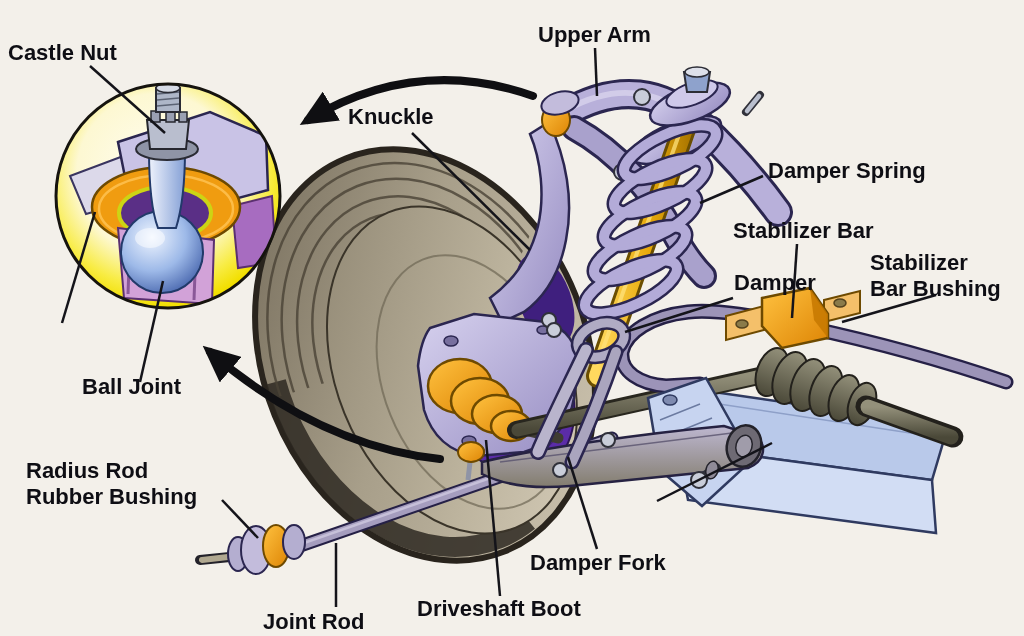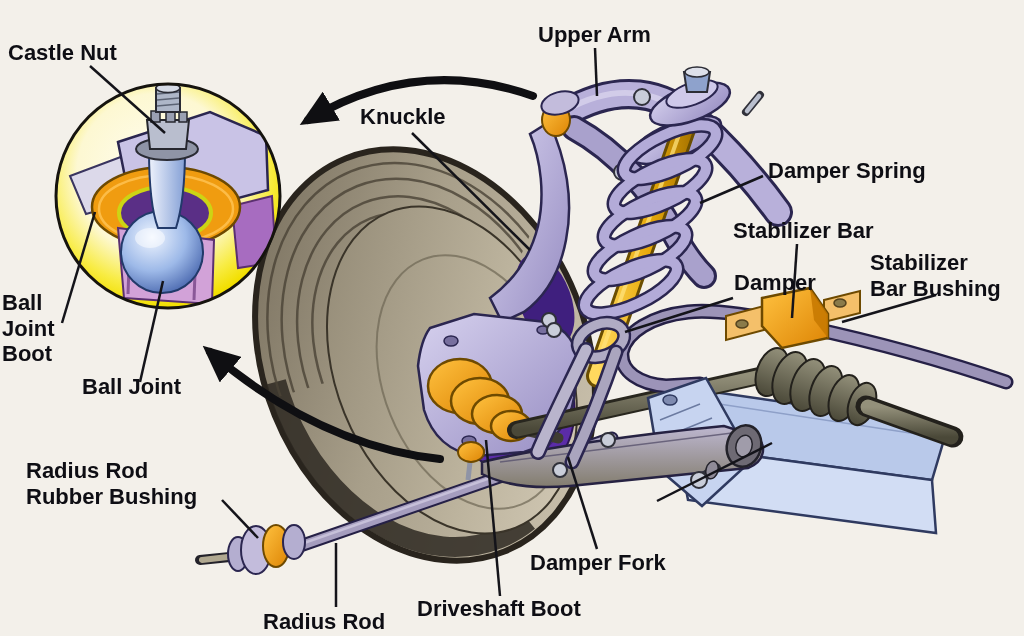--- a/index.html
+++ b/index.html
@@ -294,25 +294,24 @@
     <line x1="222" y1="500" x2="258" y2="538"></line>
     <line x1="657" y1="501" x2="772" y2="443"></line>
     <line x1="597" y1="549" x2="568" y2="457"></line>
     <line x1="500" y1="596" x2="486" y2="440"></line>
     <line x1="336" y1="607" x2="336" y2="543"></line>
   </g>
 </svg>
 
 <div class="part-label nowrap" style="left:8px;top:40px;">Castle Nut</div>
 <div class="part-label nowrap" style="left:538px;top:22px;">Upper Arm</div>
-<div class="part-label nowrap" style="left:360px;top:104px;">Knuckle</div>
+<div class="part-label nowrap" style="left:348px;top:104px;">Knuckle</div>
 <div class="part-label nowrap" style="left:768px;top:158px;">Damper Spring</div>
 <div class="part-label nowrap" style="left:733px;top:218px;">Stabilizer Bar</div>
 <div class="part-label" style="left:870px;top:250px;width:136px;">Stabilizer Bar Bushing</div>
 <div class="part-label nowrap" style="left:694px;top:270px;margin-left:40px;">Damper</div>
-<div class="part-label" style="left:2px;top:290px;width:62px;">Ball Joint Boot</div>
 <div class="part-label nowrap" style="left:82px;top:374px;">Ball Joint</div>
 <div class="part-label" style="left:26px;top:452px;width:180px;margin-top:6px;">Radius Rod Rubber Bushing</div>
 <div class="part-label nowrap" style="left:530px;top:550px;">Damper Fork</div>
 <div class="part-label nowrap" style="left:417px;top:596px;">Driveshaft Boot</div>
-<div class="part-label nowrap" style="left:263px;top:609px;">Radius Rod</div>
+<div class="part-label nowrap" style="left:263px;top:609px;">Joint Rod</div>
 
 </div>
 
 </body></html>

